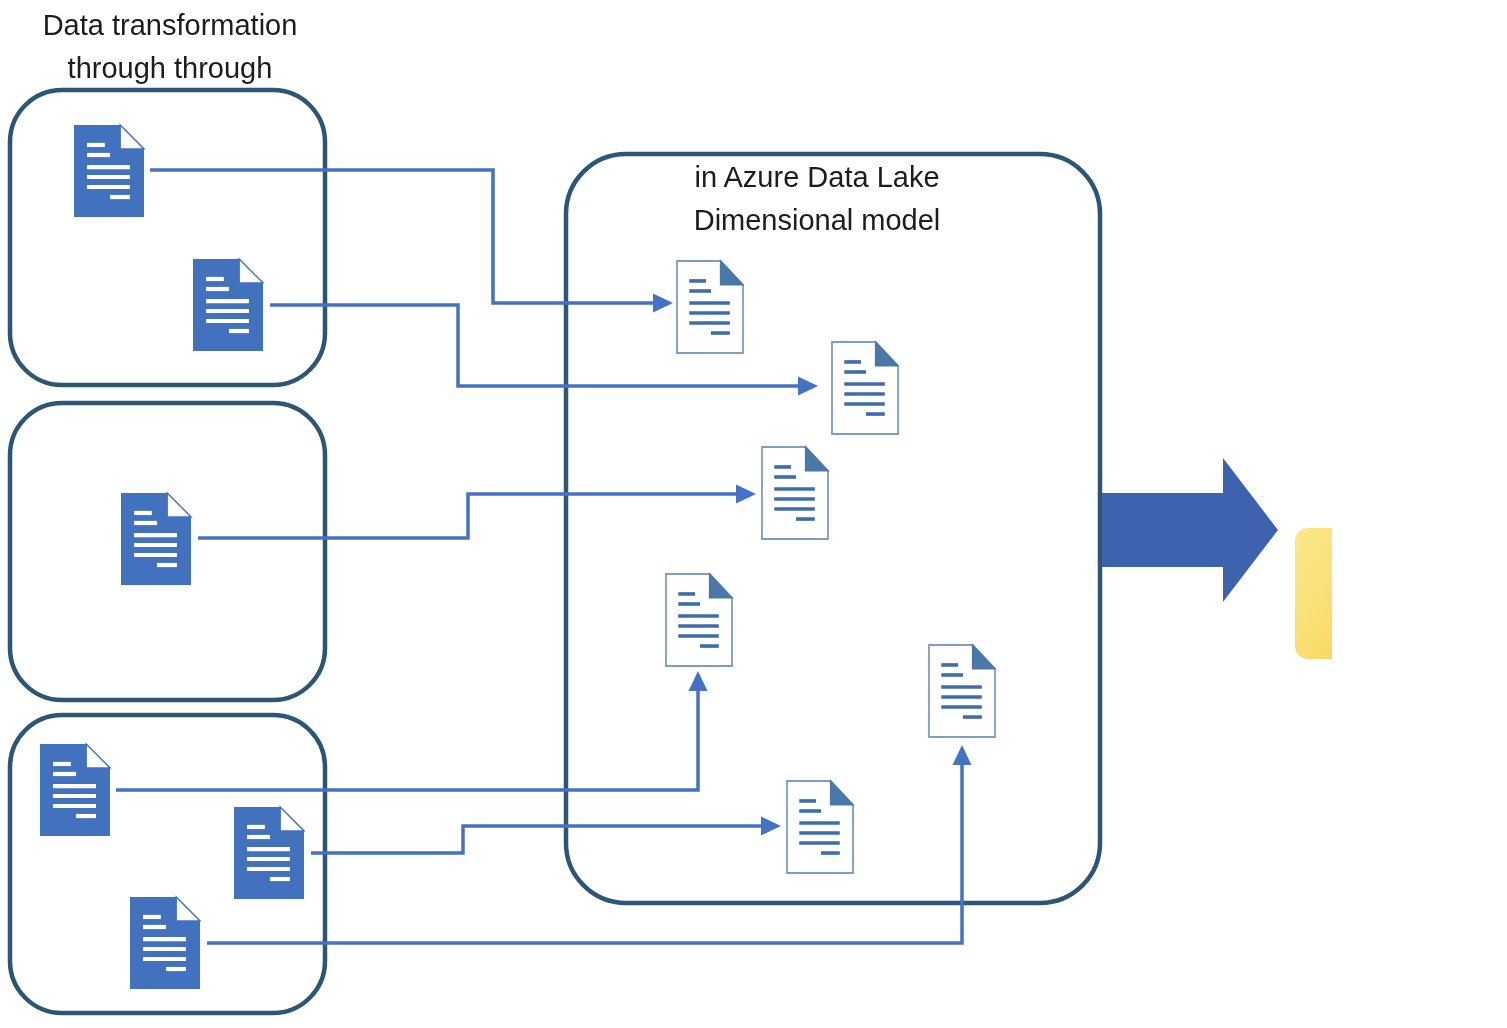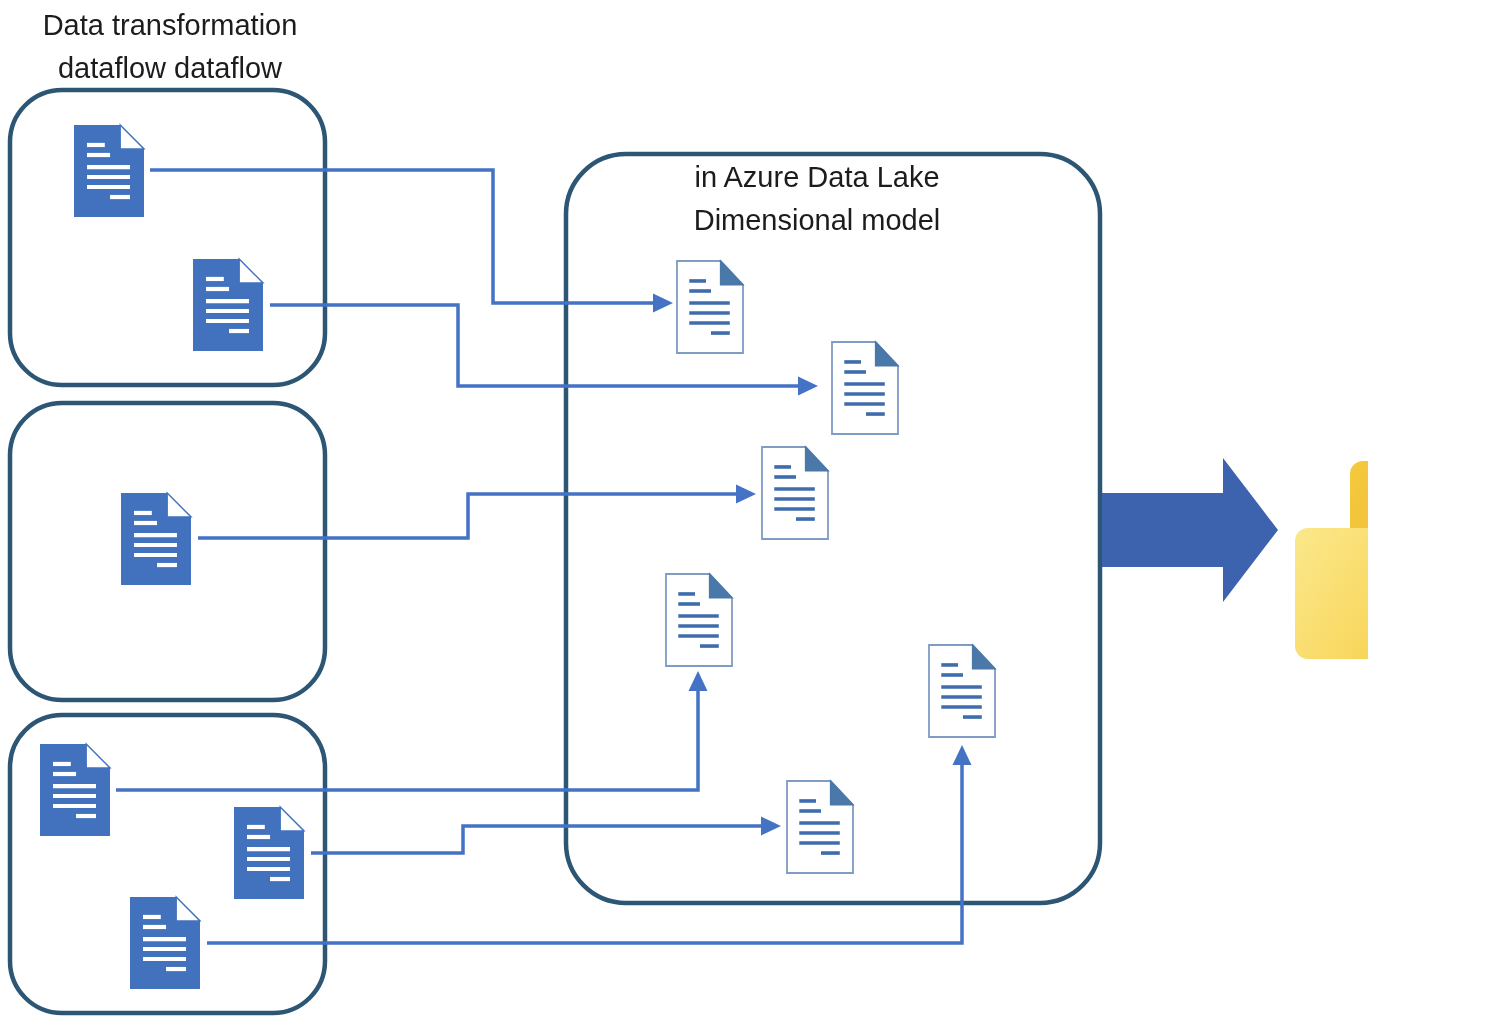--- a/index.html
+++ b/index.html
@@ -2,21 +2,20 @@
 <html><head>
 <meta charset="utf-8">
 <style>
   html,body{margin:0;padding:0;background:#ffffff;}
   .canvas{
     position:relative;
     width:1332px;height:1028px;
     background:#ffffff;
     overflow:hidden;
     font-family:"Liberation Sans", sans-serif;
-    padding-left:36px;
   }
   .diagram-svg{position:absolute;left:0;top:0;}
   .title{
     position:absolute;
     text-align:center;
     color:#1c1c1c;
     font-size:29px;
     line-height:43px;
     font-weight:400;
   }
@@ -203,21 +202,21 @@
       </g>
     <g id="layer-logo">
         <rect x="1406" y="396" width="86" height="262" rx="13" ry="13" fill="url(#pb-tall)"></rect>
         <rect x="1350" y="461" width="88" height="197" rx="13" ry="13" fill="url(#pb-mid)"></rect>
         <rect x="1295" y="528" width="87" height="131" rx="13" ry="13" fill="url(#pb-short)"></rect>
       </g>
   </svg>
 
   <div class="title" id="source-title">
     <span>Data transformation</span>
-    <span>dataflow dataflow</span>
+    <span>through through</span>
   </div>
 
   <div class="title" id="model-title">
     <span>in Azure Data Lake</span>
     <span>Dimensional model</span>
   </div>
 
 </div>
 
 </body></html>

